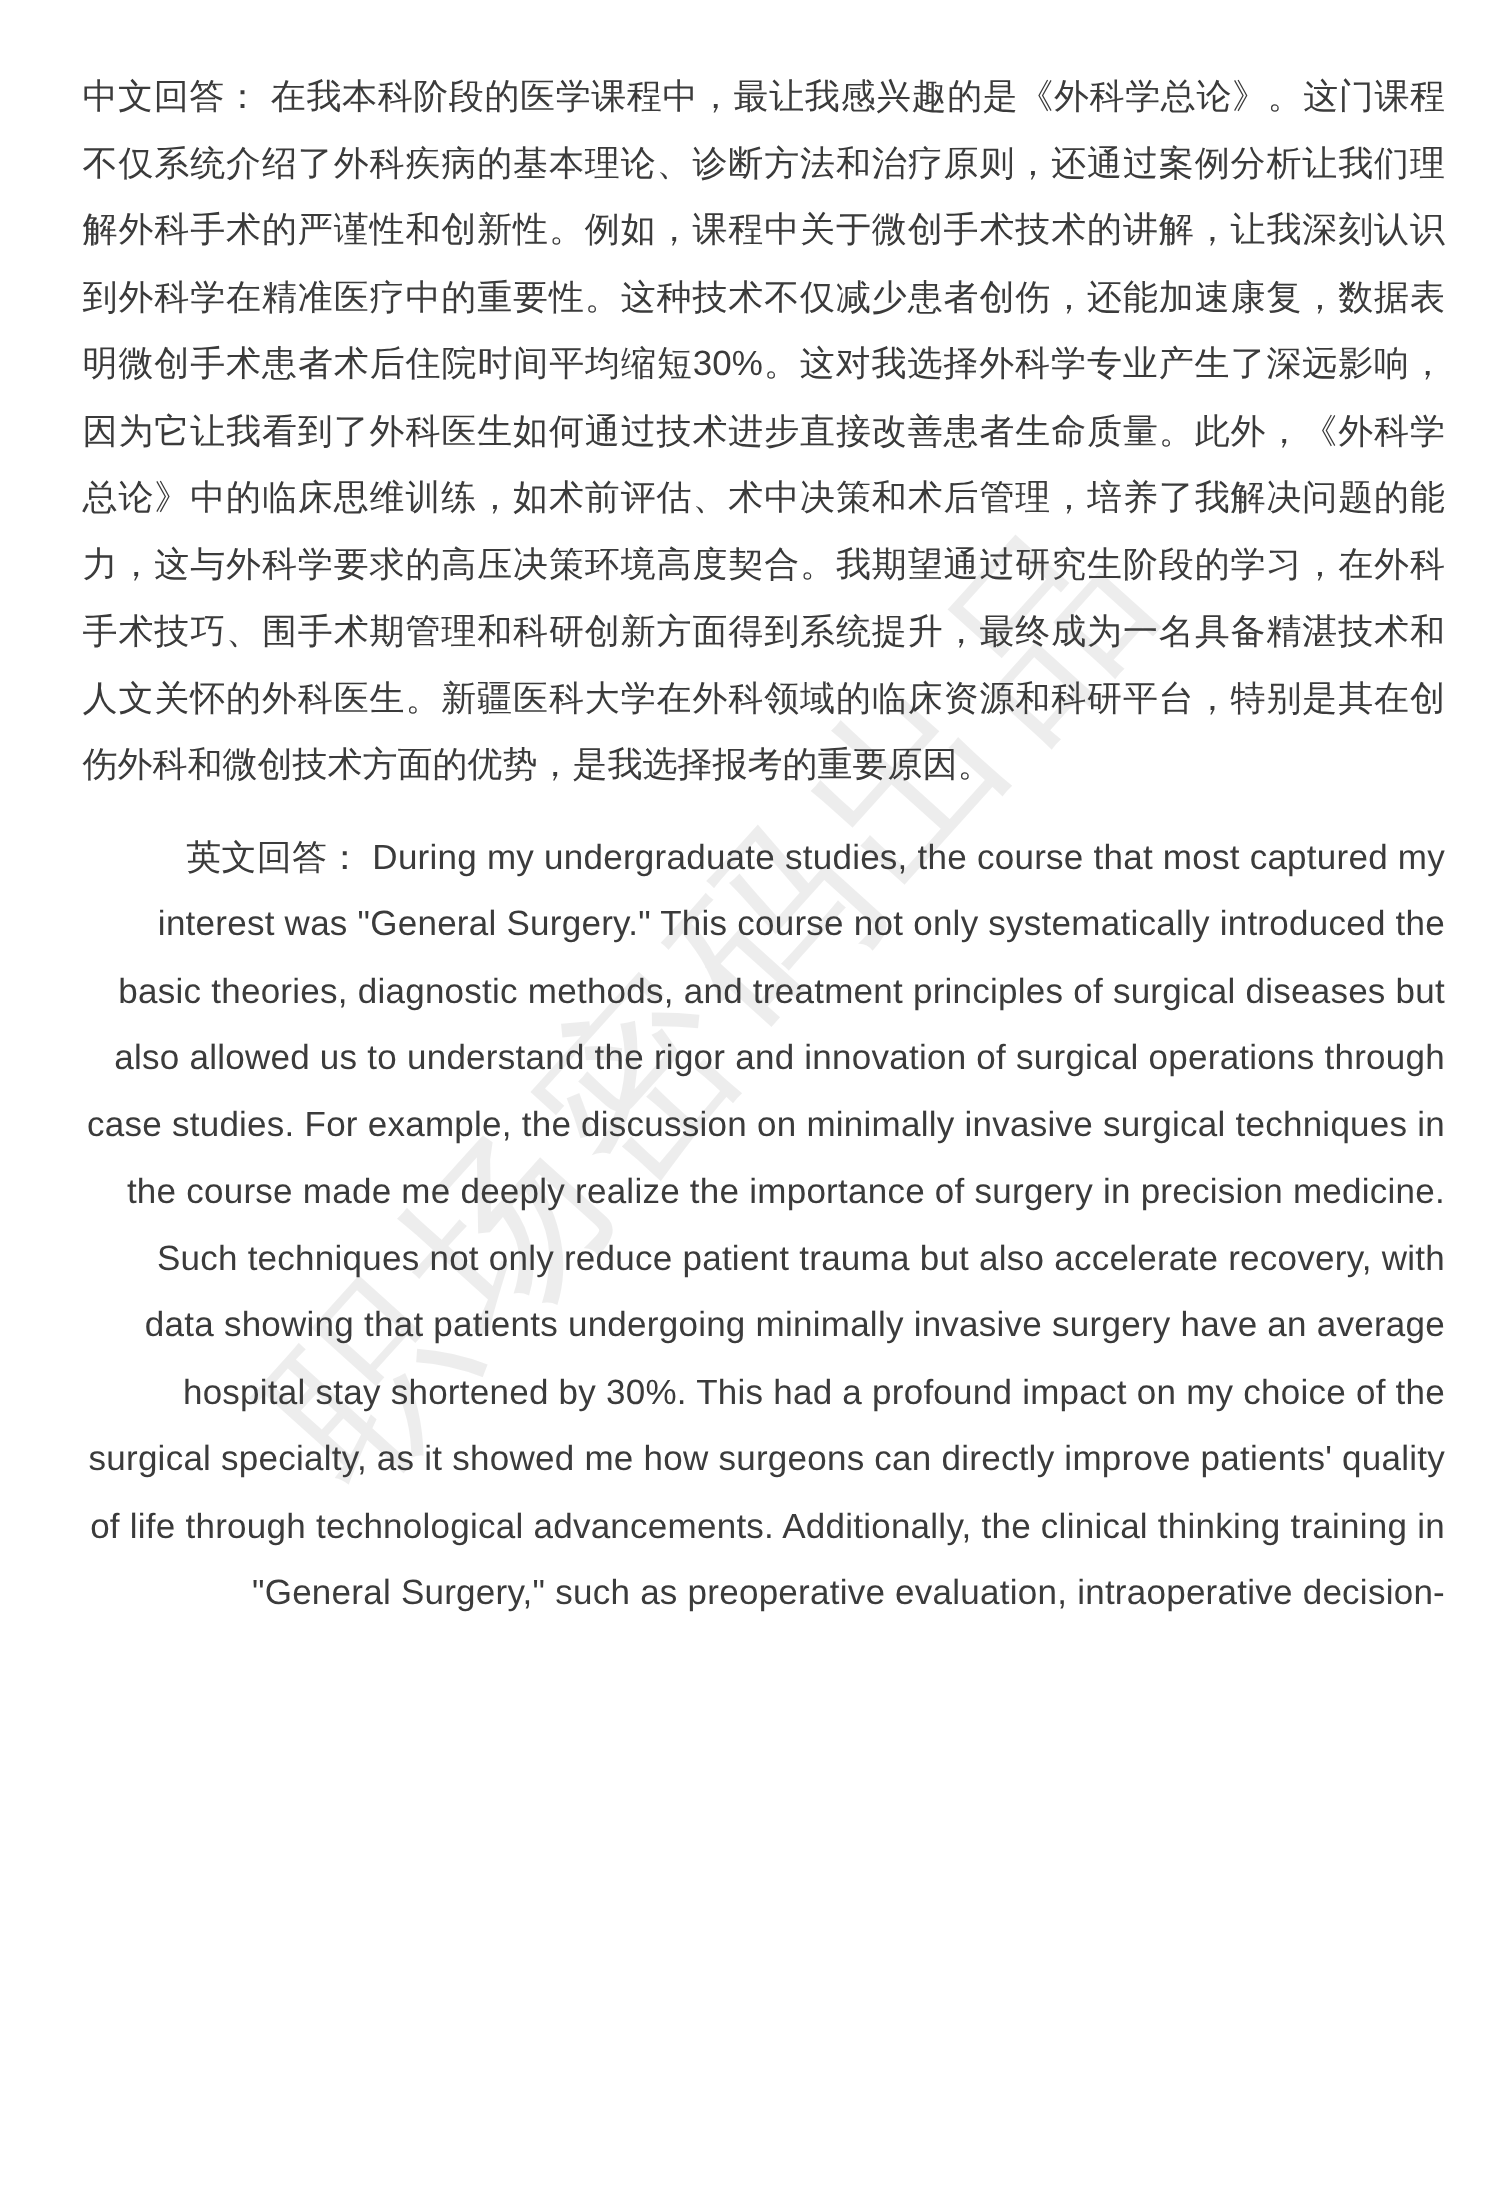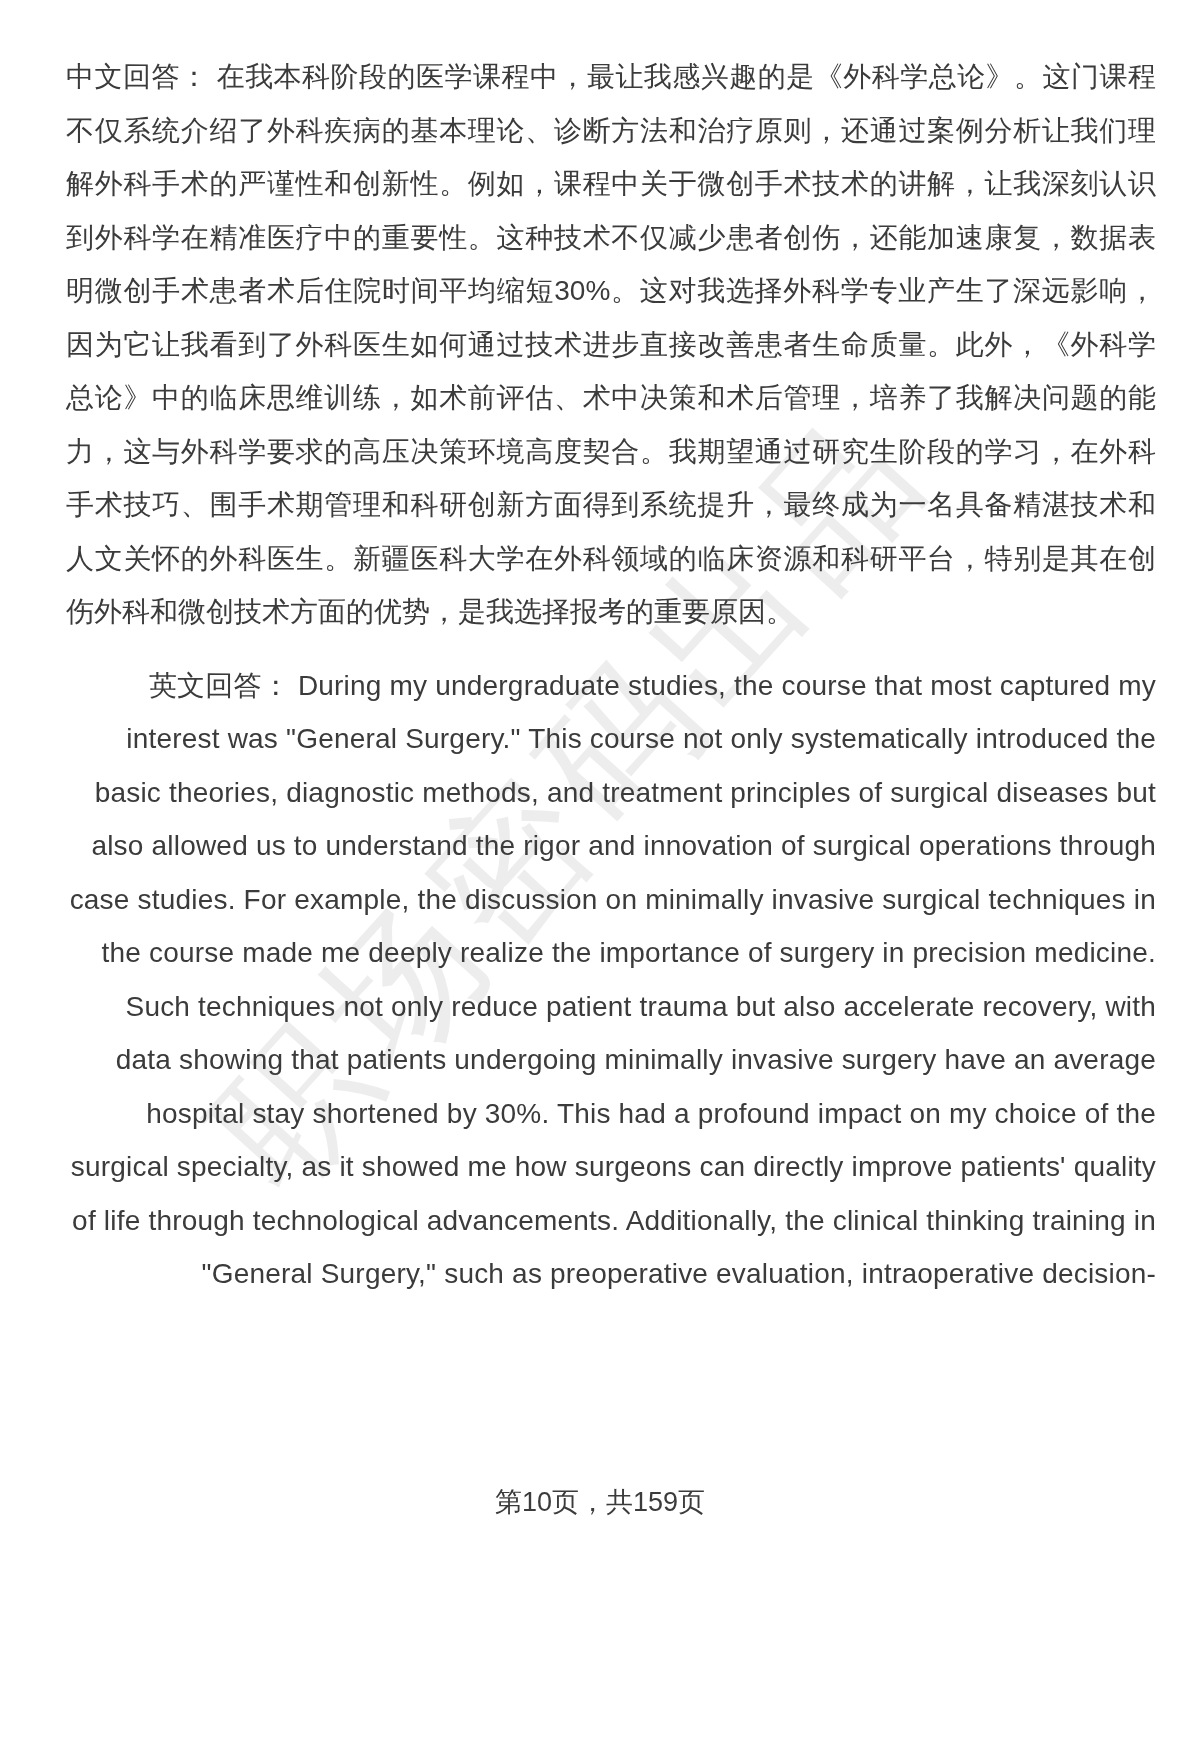--- a/index.html
+++ b/index.html
@@ -73,15 +73,14 @@
   <div class="watermark">职场密码出品</div>
 
   <div class="content">
 
     <p class="para para-cn"><span>中文回答：</span><span> 在我本科阶段的医学课程中，最让我感兴趣的是《外科学总论》。这门课程不仅系统介绍了外科疾病的基本理论、诊断方法和治疗原则，还通过案例分析让我们理解外科手术的严谨性和创新性。例如，课程中关于微创手术技术的讲解，让我深刻认识到外科学在精准医疗中的重要性。这种技术不仅减少患者创伤，还能加速康复，数据表明微创手术患者术后住院时间平均缩短30%。这对我选择外科学专业产生了深远影响，因为它让我看到了外科医生如何通过技术进步直接改善患者生命质量。此外，《外科学总论》中的临床思维训练，如术前评估、术中决策和术后管理，培养了我解决问题的能力，这与外科学要求的高压决策环境高度契合。我期望通过研究生阶段的学习，在外科手术技巧、围手术期管理和科研创新方面得到系统提升，最终成为一名具备精湛技术和人文关怀的外科医生。新疆医科大学在外科领域的临床资源和科研平台，特别是其在创伤外科和微创技术方面的优势，是我选择报考的重要原因。</span></p>
 
     <p class="para para-en"><span>英文回答：</span><span> During my undergraduate studies, the course that most captured my interest was "General Surgery." This course not only systematically introduced the basic theories, diagnostic methods, and treatment principles of surgical diseases but also allowed us to understand the rigor and innovation of surgical operations through case studies. For example, the discussion on minimally invasive surgical techniques in the course made me deeply realize the importance of surgery in precision medicine. Such techniques not only reduce patient trauma but also accelerate recovery, with data showing that patients undergoing minimally invasive surgery have an average hospital stay shortened by 30%. This had a profound impact on my choice of the surgical specialty, as it showed me how surgeons can directly improve patients' quality of life through technological advancements. Additionally, the clinical thinking training in "General Surgery," such as preoperative evaluation, intraoperative decision-</span></p>
 
   </div>
 
-  <div class="footer">第10页，共159页</div>
 
 </div>
 
 </body></html>

